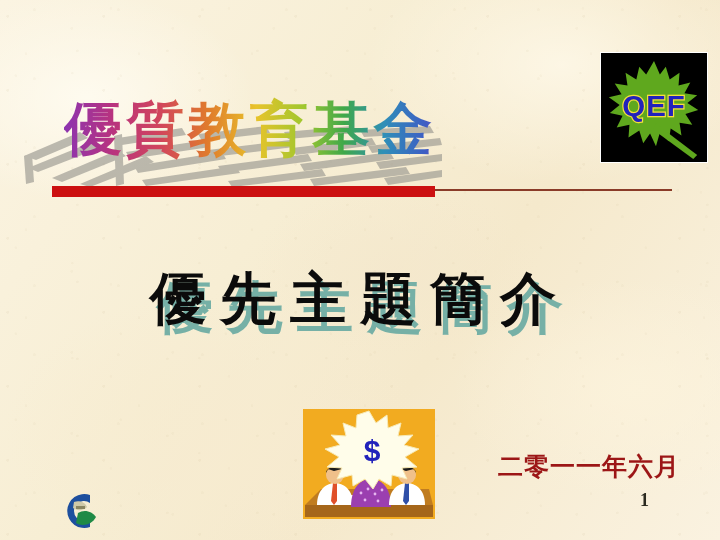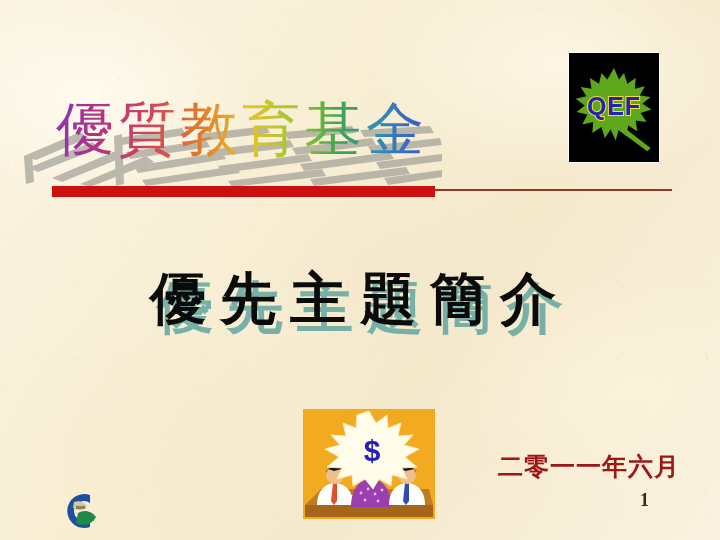--- a/index.html
+++ b/index.html
@@ -54,29 +54,29 @@
     top: 126px;
     width: 420px;
     height: 62px;
     opacity: .78;
     pointer-events: none;
   }
 
   
   #org-title {
     position: absolute;
-    left: 56px;
+    left: 64px;
     top: 92px;
     width: 400px;
     height: 74px;
     line-height: 74px;
     white-space: nowrap;
     font-family: "DejaVu Serif", "Liberation Serif", serif;
     font-size: 58px;
-    font-weight: 400;
+    font-weight: 700;
     letter-spacing: 4px;
     background-image: linear-gradient(
         to right,
         #8c34b0 0%,
         #b8337f 12%,
         #d1455c 24%,
         #e07b2c 36%,
         #e8c32b 48%,
         #9fc72f 60%,
         #3fa84a 70%,
@@ -103,23 +103,23 @@
     left: 435px;
     top: 189px;
     width: 237px;
     height: 2px;
     background: #8a3b28;
   }
 
   
   #qef-logo {
     position: absolute;
-    left: 568px;
+    left: 600px;
     top: 52px;
-    width: 92px;
+    width: 108px;
     height: 111px;
     background: #000000;
     border: 1px solid #ffffff;
     box-sizing: border-box;
   }
   #qef-logo svg { display: block; width: 100%; height: 100%; }
 
   
   #main-heading {
     position: absolute;

